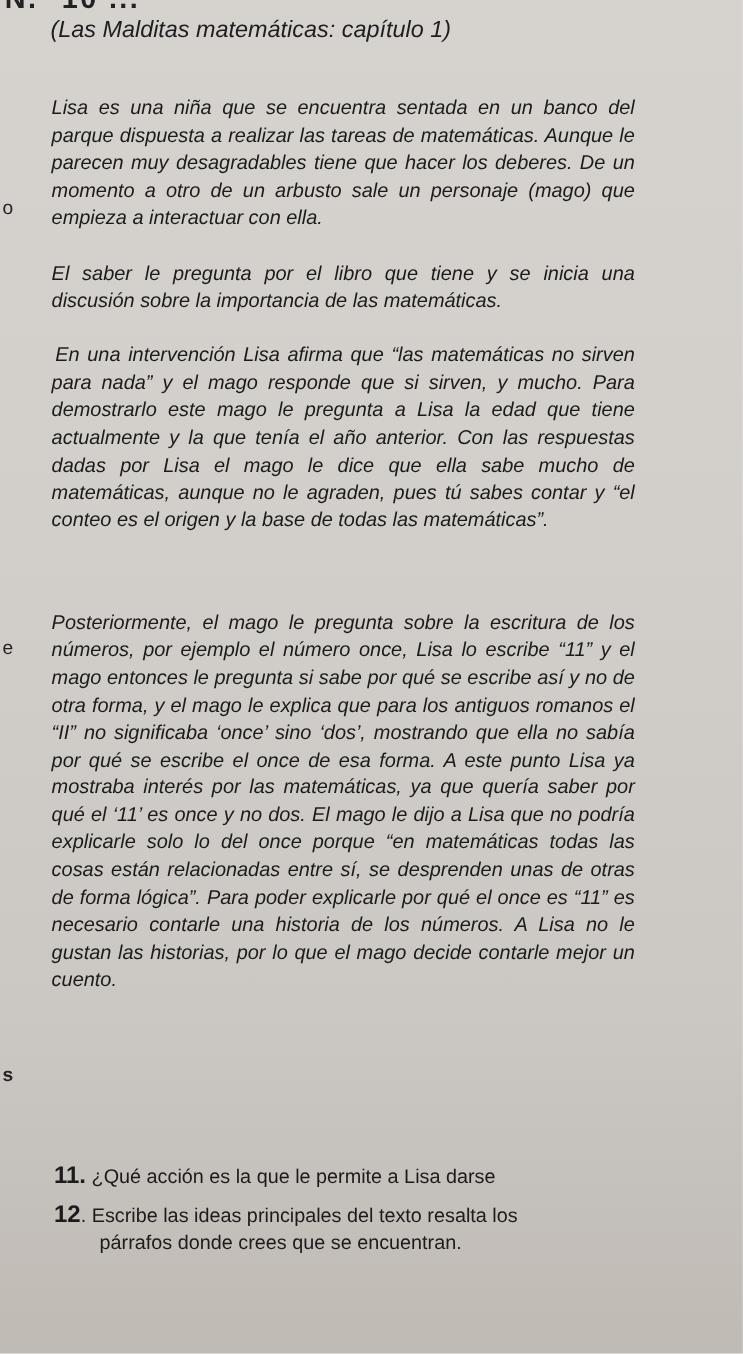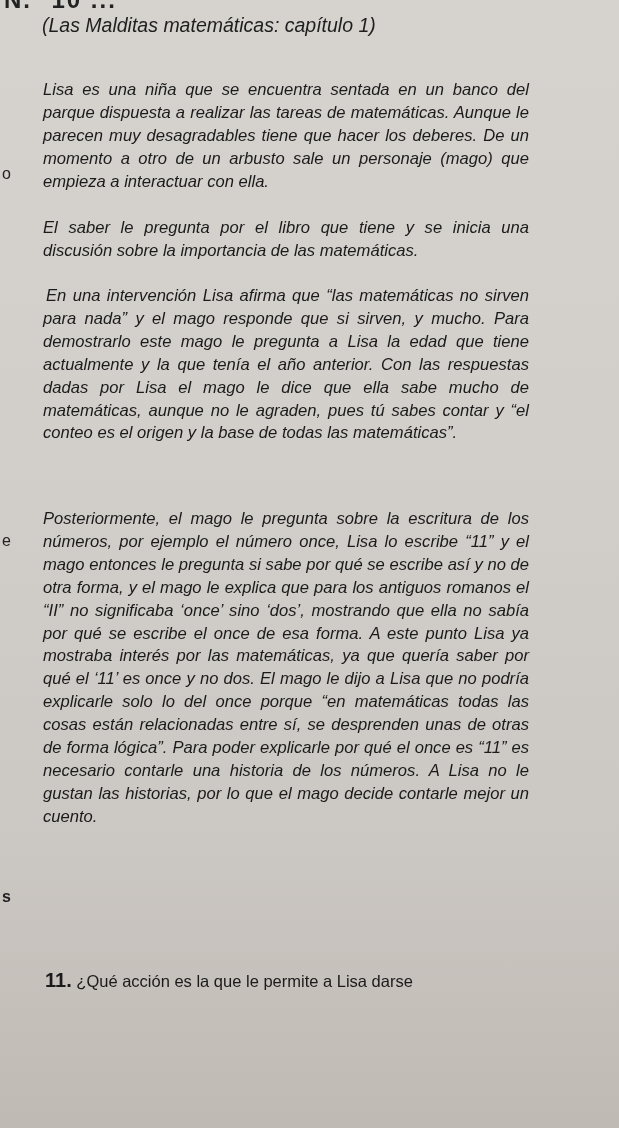--- a/index.html
+++ b/index.html
@@ -103,14 +103,18 @@
 
   <span class="margin-char" style="left:2px; top:165px;">o</span>
   <span class="margin-char" style="left:2px; top:532px;">e</span>
   <span class="margin-char" style="left:2px; top:888px; font-weight:bold;">s</span>
 
   <div class="question" style="top:926px;margin-top:43px;">
     <span class="num">11.</span>
     <span>¿Qué acción es la que le permite a Lisa darse</span>
   </div>
 
+  <div class="question" style="top:1001px;">
+    <span class="num">12</span><span>. Escribe las ideas principales del texto resalta  los</span>
+    <span class="q-line2">párrafos donde crees que se encuentran.</span>
+  </div>
 
 </div>
 
 </body></html>

